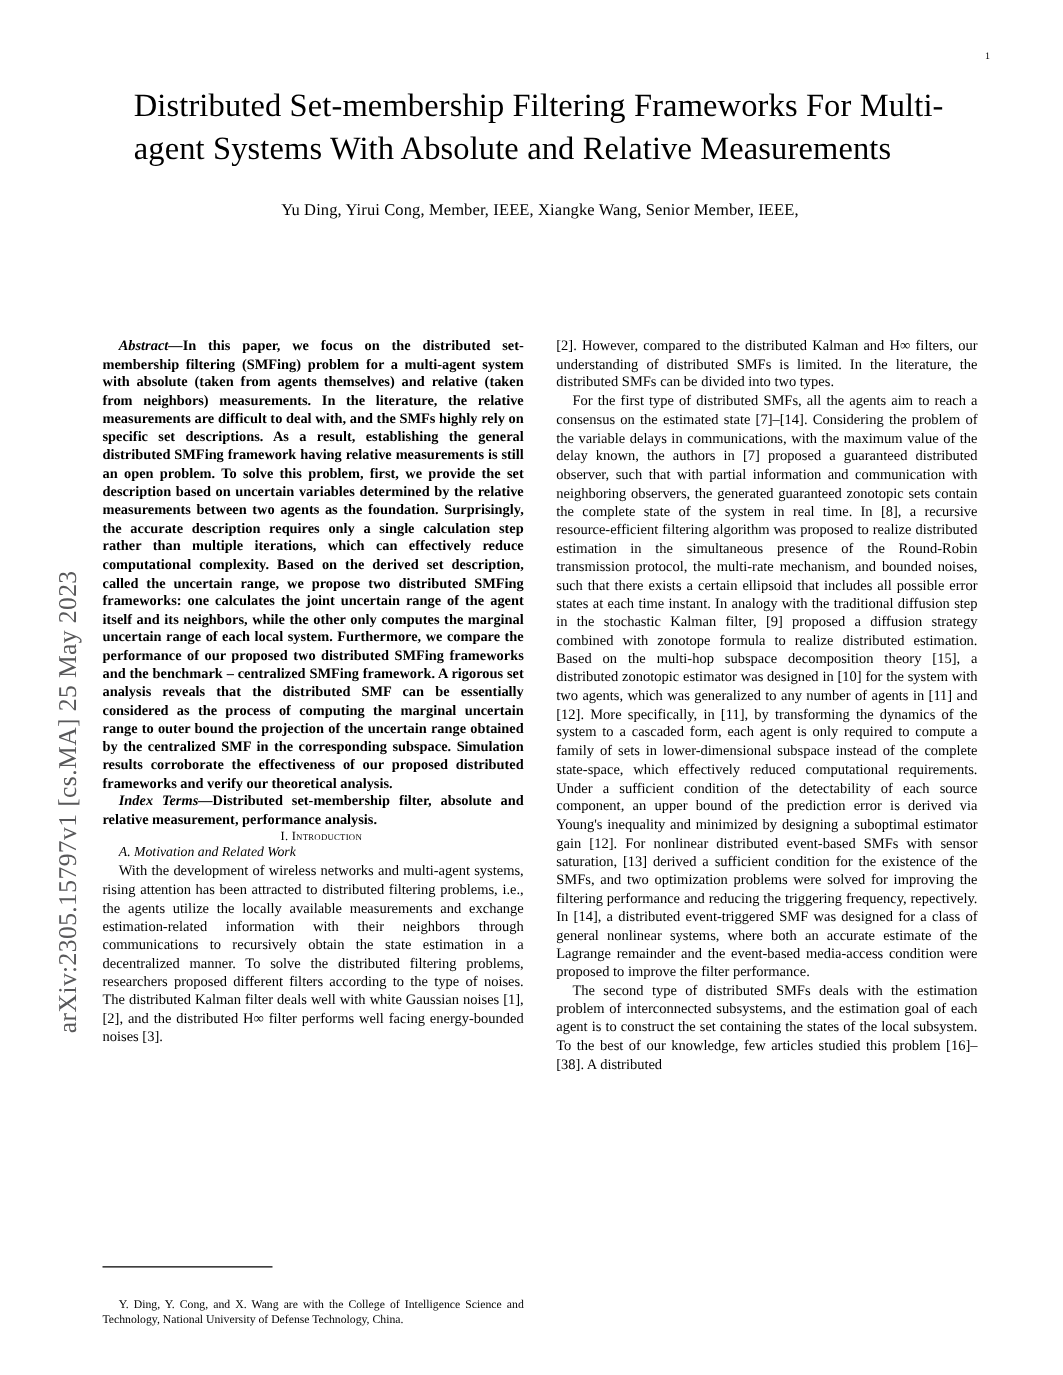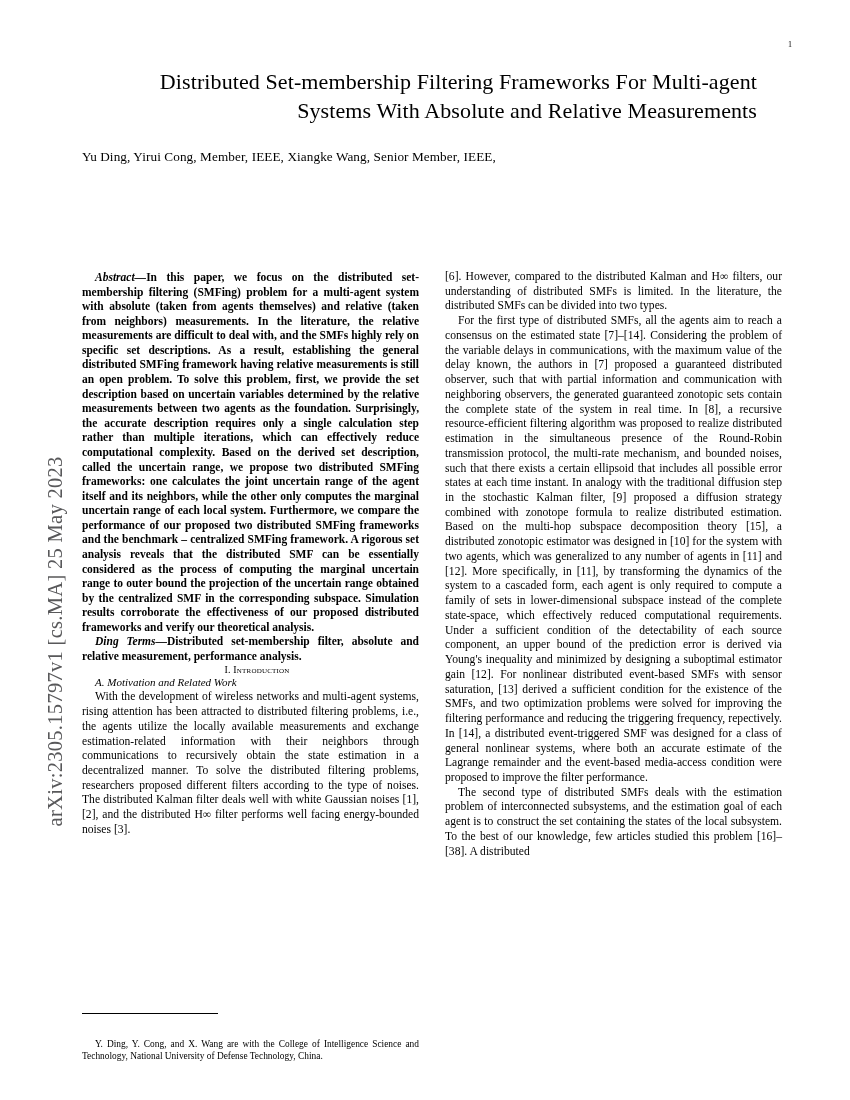--- a/index.html
+++ b/index.html
@@ -41,29 +41,30 @@
     font-size: 8px;
     color: #000;
   }
   .content {
     position: absolute;
     left: 82px;
     top: 68px;
     width: 700px;
   }
   .title {
-    text-align: right;
-    font-size: 22px;
+    text-align: left;
+    font-size: 26px;
     line-height: 1.30;
     font-weight: normal;
     margin: 0 auto;
     width: 650px;
     letter-spacing: 0.1px;
   }
   .authors {
+    text-align: center;
     font-size: 13.2px;
     margin-top: 24px;
     letter-spacing: 0.1px;
   }
   .columns {
     position: absolute;
     left: 82px;
     top: 270px;
     width: 700px;
     display: flex;
@@ -160,32 +161,32 @@
   </div>
 
   <div class="columns">
 
     <div class="col">
       <p class="abstract">
         <span class="lead">Abstract—</span><span>In this paper, we focus on the distributed set-membership filtering (SMFing) problem for a multi-agent system with absolute (taken from agents themselves) and relative (taken from neighbors) measurements. In the literature, the relative measurements are difficult to deal with, and the SMFs highly rely on specific set descriptions. As a result, establishing the general distributed SMFing framework having relative measurements is still an open problem. To solve this problem, first, we provide the set description based on uncertain variables determined by the relative measurements between two agents as the foundation. Surprisingly, the accurate description requires only a single calculation step rather than multiple iterations, which can effectively reduce computational complexity. Based on the derived set description, called the uncertain range, we propose two distributed SMFing frameworks: one calculates the joint uncertain range of the agent itself and its neighbors, while the other only computes the marginal uncertain range of each local system. Furthermore, we compare the performance of our proposed two distributed SMFing frameworks and the benchmark – centralized SMFing framework. A rigorous set analysis reveals that the distributed SMF can be essentially considered as the process of computing the marginal uncertain range to outer bound the projection of the uncertain range obtained by the centralized SMF in the corresponding subspace. Simulation results corroborate the effectiveness of our proposed distributed frameworks and verify our theoretical analysis.</span>
       </p>
 
       <p class="indexterms">
-        <span class="lead">Ding Terms—</span><span>Distributed set-membership filter, absolute and relative measurement, performance analysis.</span>
+        <span class="lead">Index Terms—</span><span>Distributed set-membership filter, absolute and relative measurement, performance analysis.</span>
       </p>
 
       <p class="section-head">I. Introduction</p>
 
       <p class="subsection-head">A. Motivation and Related Work</p>
 
       <p>With the development of wireless networks and multi-agent systems, rising attention has been attracted to distributed filtering problems, i.e., the agents utilize the locally available measurements and exchange estimation-related information with their neighbors through communications to recursively obtain the state estimation in a decentralized manner. To solve the distributed filtering problems, researchers proposed different filters according to the type of noises. The distributed Kalman filter deals well with white Gaussian noises [1], [2], and the distributed H∞ filter performs well facing energy-bounded noises [3].</p>
     </div>
 
     <div class="col">
-      <p class="noindent">[6]. However, compared to the distributed Kalman and H∞ filters, our understanding of distributed SMFs is limited. In the literature, the distributed SMFs can be divided into two types.</p>
+      <p class="noindent">[2]. However, compared to the distributed Kalman and H∞ filters, our understanding of distributed SMFs is limited. In the literature, the distributed SMFs can be divided into two types.</p>
       <p>For the first type of distributed SMFs, all the agents aim to reach a consensus on the estimated state [7]–[14]. Considering the problem of the variable delays in communications, with the maximum value of the delay known, the authors in [7] proposed a guaranteed distributed observer, such that with partial information and communication with neighboring observers, the generated guaranteed zonotopic sets contain the complete state of the system in real time. In [8], a recursive resource-efficient filtering algorithm was proposed to realize distributed estimation in the simultaneous presence of the Round-Robin transmission protocol, the multi-rate mechanism, and bounded noises, such that there exists a certain ellipsoid that includes all possible error states at each time instant. In analogy with the traditional diffusion step in the stochastic Kalman filter, [9] proposed a diffusion strategy combined with zonotope formula to realize distributed estimation. Based on the multi-hop subspace decomposition theory [15], a distributed zonotopic estimator was designed in [10] for the system with two agents, which was generalized to any number of agents in [11] and [12]. More specifically, in [11], by transforming the dynamics of the system to a cascaded form, each agent is only required to compute a family of sets in lower-dimensional subspace instead of the complete state-space, which effectively reduced computational requirements. Under a sufficient condition of the detectability of each source component, an upper bound of the prediction error is derived via Young's inequality and minimized by designing a suboptimal estimator gain [12]. For nonlinear distributed event-based SMFs with sensor saturation, [13] derived a sufficient condition for the existence of the SMFs, and two optimization problems were solved for improving the filtering performance and reducing the triggering frequency, repectively. In [14], a distributed event-triggered SMF was designed for a class of general nonlinear systems, where both an accurate estimate of the Lagrange remainder and the event-based media-access condition were proposed to improve the filter performance.</p>
       <p>The second type of distributed SMFs deals with the estimation problem of interconnected subsystems, and the estimation goal of each agent is to construct the set containing the states of the local subsystem. To the best of our knowledge, few articles studied this problem [16]–[38]. A distributed</p>
     </div>
 
   </div>
 
   <div class="footnote-rule"></div>
   <div class="footnote">Y. Ding, Y. Cong, and X. Wang are with the College of Intelligence Science and Technology, National University of Defense Technology, China.</div>
 
 </div>

